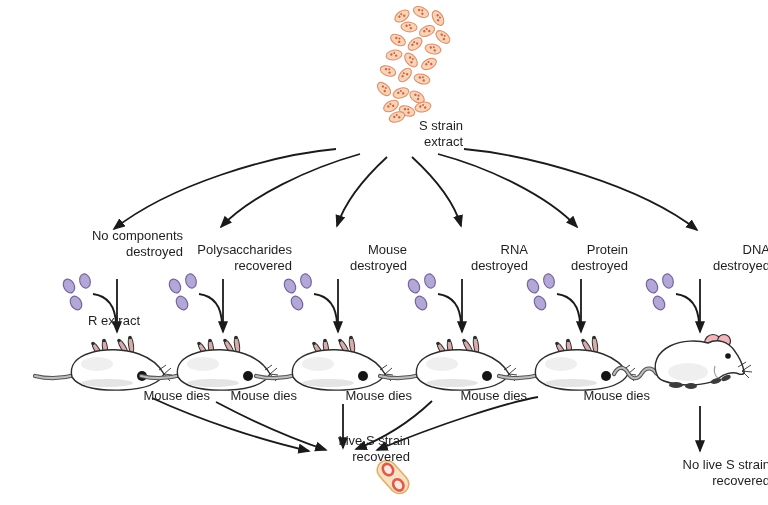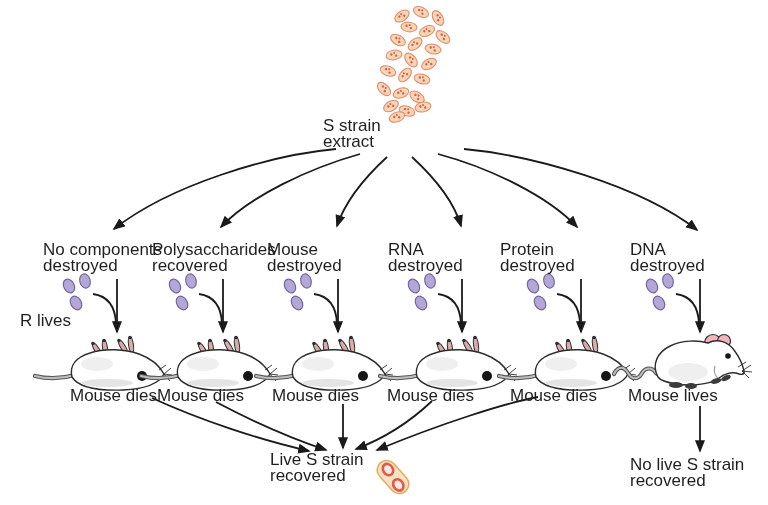--- a/index.html
+++ b/index.html
@@ -2,21 +2,21 @@
 <html style="--arrow: #1a1a1a; --text: #1f1f1f; --s-fill: #f7d4b4; --s-stroke: #df8f6d; --s-dot: #d2604e; --r-fill: #b3a7d8; --r-stroke: #75659f; --capsule-fill: #f8e2c2; --capsule-stroke: #e7ab68; --cell-ring: #df5a49; --cell-center: #fbe9e1; --mouse-body: #ffffff; --mouse-outline: #2d2d2d; --mouse-shade: #e4e4e4; --mouse-ear: #f1b5bb; --mouse-tail-dark: #555555; --mouse-tail-light: #bdbdbd; --mouse-foot: #d9abab; --mouse-foot-dark: #3c3c3c;"><head>
 <meta charset="utf-8">
 <style>
   html,body { margin:0; padding:0; background:#ffffff; }
   #canvas {
     position:relative; width:768px; height:505px; background:#fff;
     font-family:"Liberation Sans", sans-serif; color:var(--text,#1f1f1f);
     overflow:hidden;
   }
   .lbl {
-    position:absolute; text-align:left; font-size:17px; line-height:15.5px;
+    position:absolute; text-align:right; font-size:13px; line-height:15.5px;
     white-space:pre-line; color:var(--text,#1f1f1f); pointer-events:none;
   }
   svg.overlay { position:absolute; left:0; top:0; }
   .arrow { stroke:var(--arrow,#1a1a1a); stroke-width:1.8; fill:none; }
   .ah { fill:var(--arrow,#1a1a1a); }
 </style>
 </head>
 <body>
 
 <div id="canvas">
@@ -156,40 +156,39 @@
     <g transform="translate(393,477) rotate(-42)">
       <rect x="-9.5" y="-19" width="19" height="38" rx="9.5" style="fill:var(--capsule-fill);stroke:var(--capsule-stroke);stroke-width:1.6"></rect>
       <ellipse cx="0" cy="-9" rx="4.8" ry="6" transform="rotate(8)" style="fill:var(--cell-center);stroke:var(--cell-ring);stroke-width:2.6"></ellipse>
       <ellipse cx="0" cy="9.5" rx="4.8" ry="6" transform="rotate(8)" style="fill:var(--cell-center);stroke:var(--cell-ring);stroke-width:2.6"></ellipse>
     </g>
   </svg>
 
   <div class="lbl" style="left:323px;top:118px;width:140px">S strain
 extract</div>
 
-  <div class="lbl" style="left:43px;top:242px;width:140px">No components
+  <div class="lbl" style="left:43px;top:228px;width:140px">No components
 destroyed</div>
   <div class="lbl" style="left:152px;top:242px;width:140px">Polysaccharides
 recovered</div>
   <div class="lbl" style="left:267px;top:242px;width:140px">Mouse
 destroyed</div>
   <div class="lbl" style="left:388px;top:242px;width:140px">RNA
 destroyed</div>
-  <div class="lbl" style="left:500px;top:242px;width:140px">Protein
+  <div class="lbl" style="left:488px;top:242px;width:140px">Protein
 destroyed</div>
   <div class="lbl" style="left:630px;top:242px;width:140px">DNA
 destroyed</div>
 
-  <div class="lbl" style="left:20px;top:313px;width:120px">R lives</div>
+  <div class="lbl" style="left:20px;top:313px;width:120px">R extract</div>
 
   <div class="lbl" style="left:70px;top:388px;width:140px">Mouse dies</div>
   <div class="lbl" style="left:157px;top:388px;width:140px">Mouse dies</div>
   <div class="lbl" style="left:272px;top:388px;width:140px">Mouse dies</div>
   <div class="lbl" style="left:387px;top:388px;width:140px">Mouse dies</div>
   <div class="lbl" style="left:510px;top:388px;width:140px">Mouse dies</div>
-  <div class="lbl" style="left:628px;top:388px;width:140px">Mouse lives</div>
 
-  <div class="lbl" style="left:270px;top:452px;width:140px">Live S strain
+  <div class="lbl" style="left:270px;top:433px;width:140px">Live S strain
 recovered</div>
   <div class="lbl" style="left:630px;top:457px;width:140px">No live S strain
 recovered</div>
 
 </div>
 
 </body></html>

